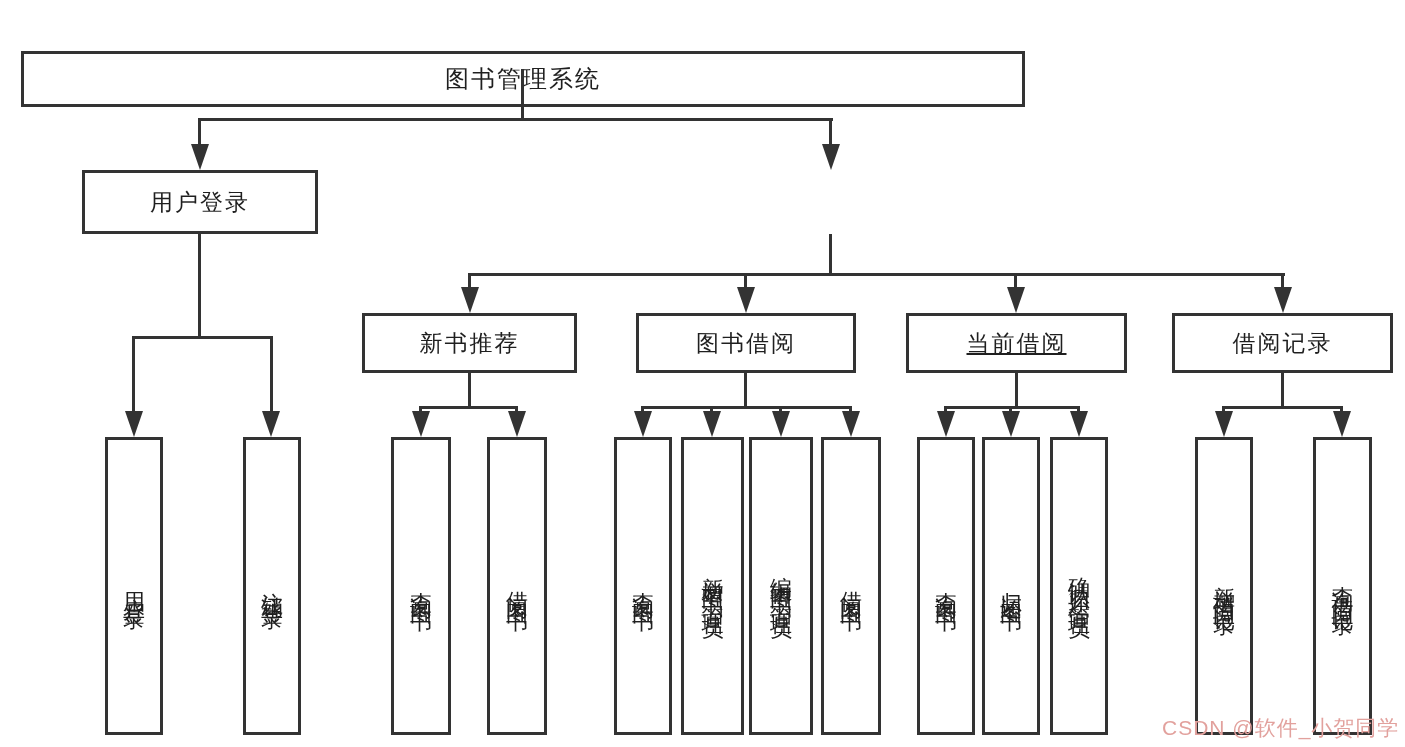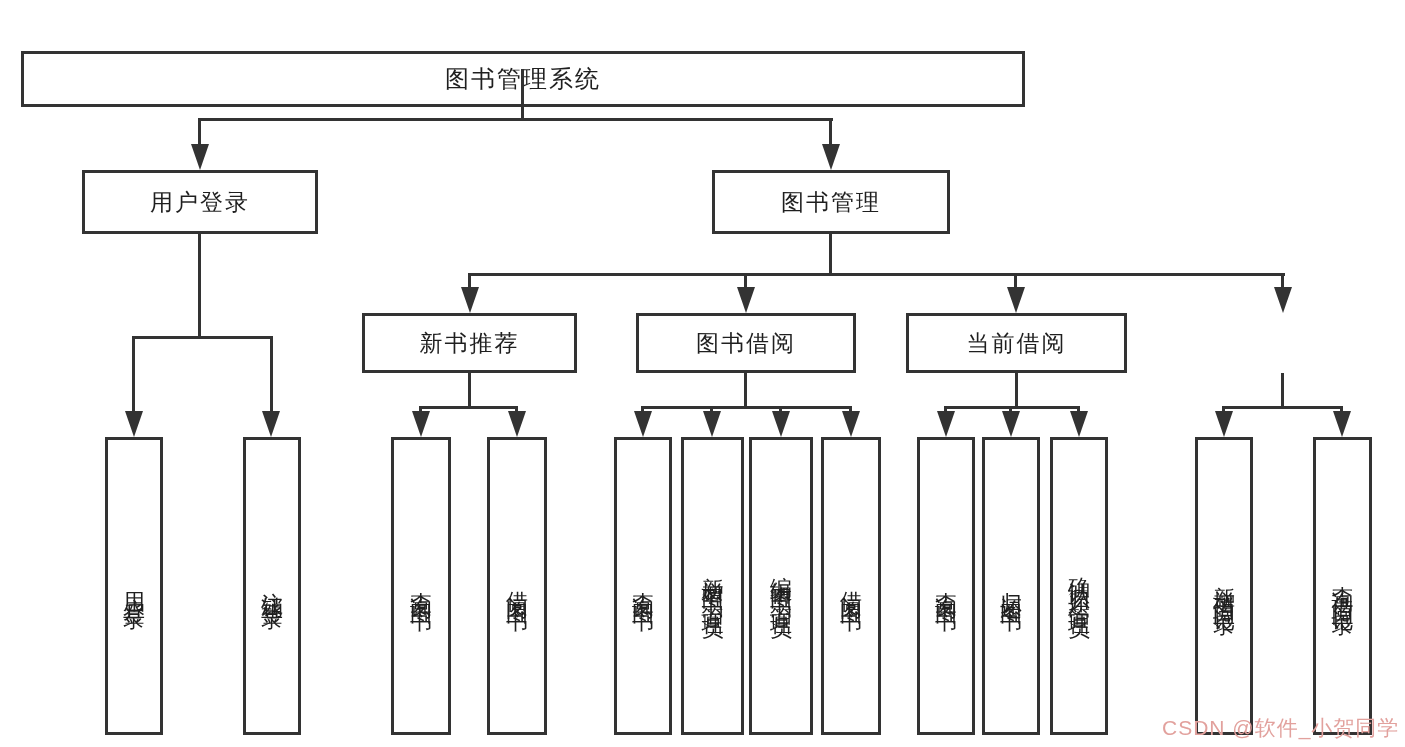--- a/index.html
+++ b/index.html
@@ -34,23 +34,20 @@
   <div class="vl" style="left:521px;top:69px;height:49px;"></div>
   <div class="hl" style="left:198px;top:118px;width:635px;"></div>
   <div class="vl" style="left:198px;top:118px;height:26px;"></div>
   <div class="ah" style="left:191px;top:144px;"></div>
   <div class="vl" style="left:829px;top:118px;height:26px;"></div>
   <div class="ah" style="left:822px;top:144px;"></div>
 
   <div class="box h1" style="left:82px;top:170px;width:236px;height:64px;">
     <span class="lbl">用户登录</span>
   </div>
-  <div class="box h1" style="left:712px;top:170px;width:238px;height:64px;">
-    <span class="lbl">图书管理</span>
-  </div>
 
   <div class="vl" style="left:198px;top:234px;height:102px;"></div>
   <div class="hl" style="left:132px;top:336px;width:141px;"></div>
   <div class="vl" style="left:132px;top:336px;height:75px;"></div>
   <div class="ah" style="left:125px;top:411px;"></div>
   <div class="vl" style="left:270px;top:336px;height:75px;"></div>
   <div class="ah" style="left:262px;top:411px;"></div>
 
   <div class="vl" style="left:829px;top:234px;height:39px;"></div>
   <div class="hl" style="left:468px;top:273px;width:817px;"></div>
@@ -62,22 +59,25 @@
   <div class="ah" style="left:1007px;top:287px;"></div>
   <div class="vl" style="left:1281px;top:273px;height:14px;"></div>
   <div class="ah" style="left:1274px;top:287px;"></div>
 
   <div class="box h2" style="left:362px;top:313px;width:215px;height:60px;">
     <span class="lbl">新书推荐</span>
   </div>
   <div class="box h2" style="left:636px;top:313px;width:220px;height:60px;align-items:center;">
     <span class="lbl">图书借阅</span>
   </div>
-  <div class="box h2" style="left:906px;top:313px;width:221px;height:60px;">
+  <div class="box h2" style="left:906px;top:313px;width:221px;height:60px;text-decoration:underline;">
     <span class="lbl">当前借阅</span>
+  </div>
+  <div class="box h2" style="left:1172px;top:313px;width:221px;height:60px;">
+    <span class="lbl">借阅记录</span>
   </div>
 
   <div class="vl" style="left:468px;top:373px;height:33px;"></div>
   <div class="hl" style="left:420px;top:406px;width:98px;"></div>
   <div class="vl" style="left:419px;top:406px;height:5px;"></div>
   <div class="ah" style="left:412px;top:411px;"></div>
   <div class="vl" style="left:515px;top:406px;height:5px;"></div>
   <div class="ah" style="left:508px;top:411px;"></div>
 
   <div class="vl" style="left:744px;top:373px;height:33px;"></div>

